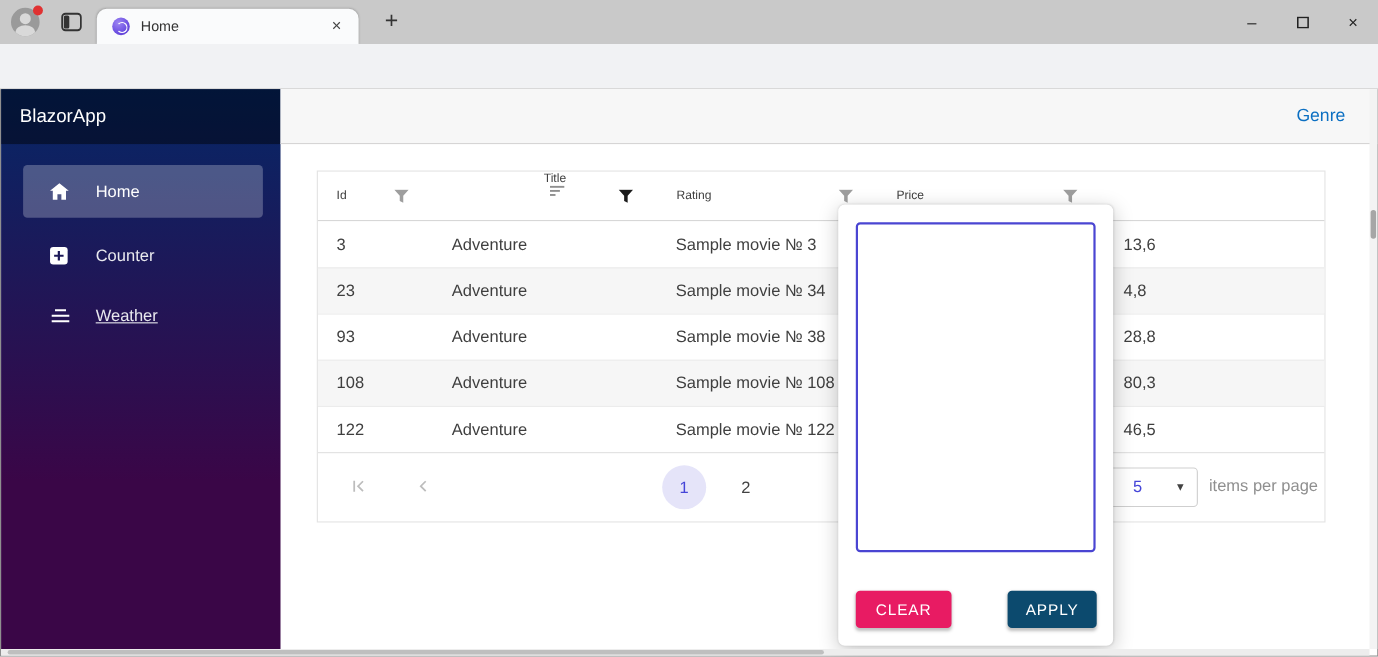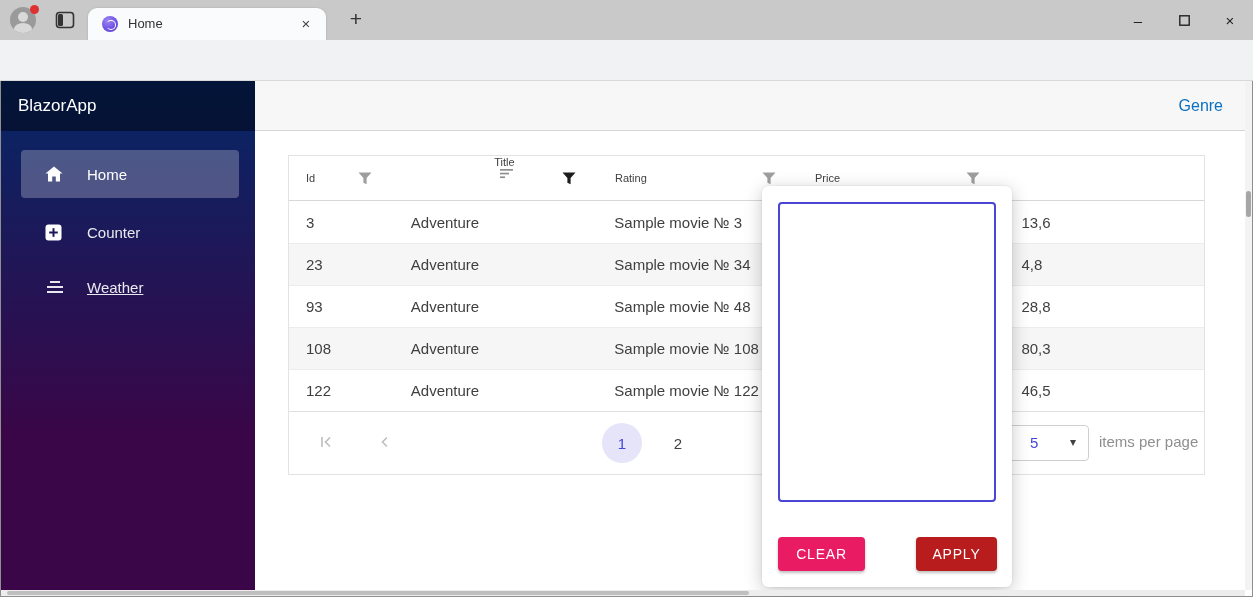--- a/index.html
+++ b/index.html
@@ -89,21 +89,21 @@
 
   
   .popup { position:absolute; left:762px; top:186px; width:250px; height:401px; background:#fff;
            border-radius:6px; box-shadow:0 4px 18px rgba(0,0,0,0.22), 0 0 2px rgba(0,0,0,0.12); z-index:40; }
   .listbox { position:absolute; left:16px; top:16px; width:218px; height:300px;
              border:2px solid #4a45d2; border-radius:4px; background:#fff; }
   .popup-actions { position:absolute; left:16px; right:15px; bottom:16px; display:flex; justify-content:space-between; }
   .btn { height:34px; border:none; border-radius:4px; color:#fff; font-size:14px; letter-spacing:0.8px;
          font-family:inherit; box-shadow:0 2px 3px rgba(0,0,0,0.25); }
   .btn.clear { width:87px; background:#e81b63; }
-  .btn.apply { width:81px; background:#b91c1c; }
+  .btn.apply { width:81px; background:#0c4a6e; }
 
   
   .vscroll { position:absolute; right:1px; top:81px; width:7px; height:509px; background:#f3f3f3; z-index:60; }
   .vscroll .thumb { position:absolute; left:1px; top:110px; width:5px; height:26px; background:#a6a6a6; border-radius:3px; }
   .hscroll { position:absolute; left:1px; bottom:1px; width:1244px; height:6px; background:#ededed; z-index:60; }
   .hscroll .thumb { position:absolute; left:6px; top:1px; width:742px; height:4px; background:#bfbfbf; border-radius:2px; }
 
   svg { display:block; }
 </style>
 </head>
@@ -290,21 +290,21 @@
             <div class="tr alt">
               <div class="td" style="width: 105px;">23</div>
               <div class="td" style="width: 204px;">Adventure</div>
               <div class="td" style="width: 204px;">Sample movie № 34</div>
               <div class="td" style="width: 204px;"></div>
               <div class="td" style="width: 200px;">4,8</div>
             </div>
             <div class="tr">
               <div class="td" style="width: 105px;">93</div>
               <div class="td" style="width: 204px;">Adventure</div>
-              <div class="td" style="width: 204px;">Sample movie № 48</div>
+              <div class="td" style="width: 204px;">Sample movie № 38</div>
               <div class="td" style="width: 204px;"></div>
               <div class="td" style="width: 200px;">28,8</div>
             </div>
             <div class="tr alt">
               <div class="td" style="width: 105px;">108</div>
               <div class="td" style="width: 204px;">Adventure</div>
               <div class="td" style="width: 204px;">Sample movie № 108</div>
               <div class="td" style="width: 204px;"></div>
               <div class="td" style="width: 200px;">80,3</div>
             </div>

